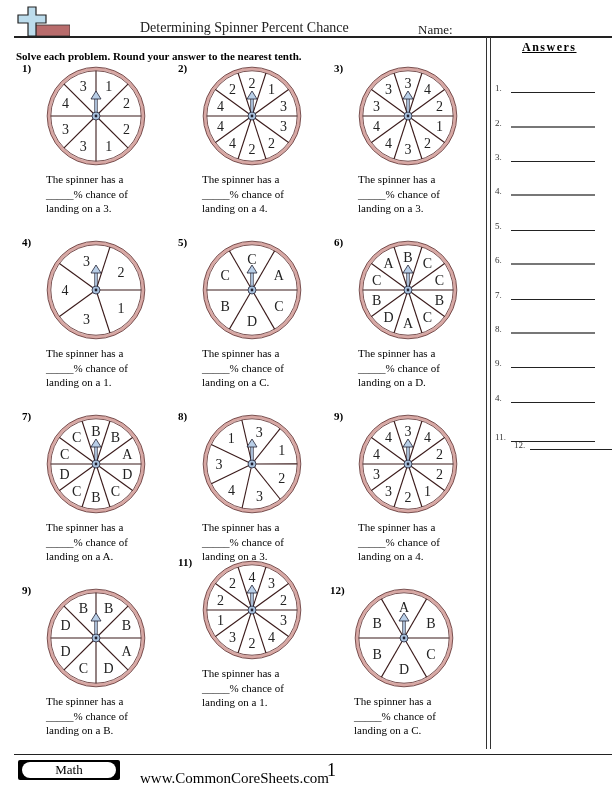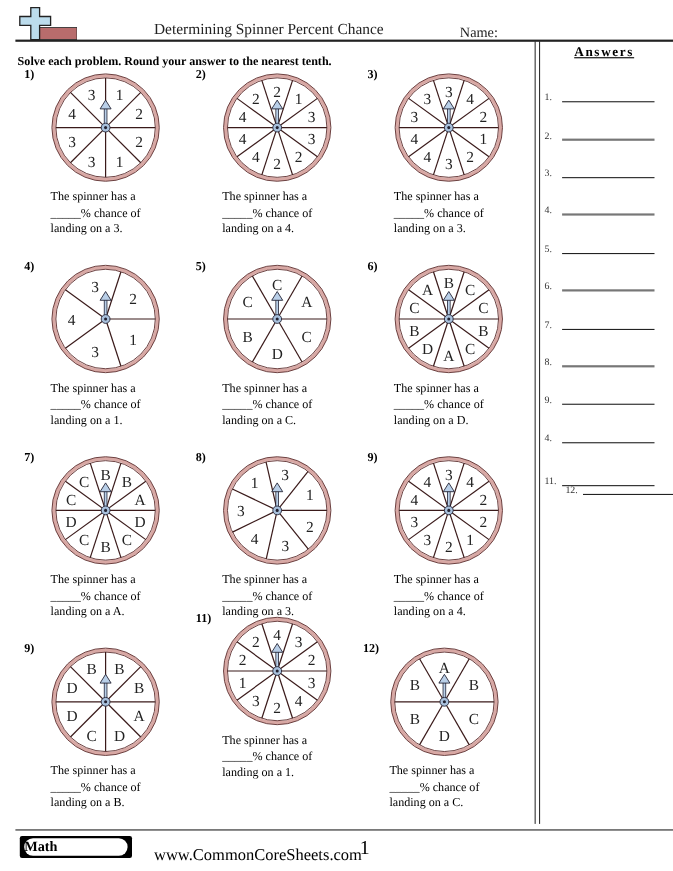--- a/index.html
+++ b/index.html
@@ -19,21 +19,21 @@
   .answer-row .line { position:absolute; left:16px; right:0; bottom:0; height:1px; background:#222; }
   .answer-row.gray .line { background:#777; height:2px; }
   .problem { position:absolute; width:150px; height:170px; }
   .problem .pnum { position:absolute; left:0; top:0; font-size:11px; font-weight:bold; }
   .problem svg { position:absolute; left:24px; top:4px; }
   .problem .text { position:absolute; left:24px; top:110px; font-size:11px; line-height:14.5px; width:130px; }
   .bottom-rule { position:absolute; left:14px; top:754px; width:598px; height:1px; background:#222; }
   .math-badge { position:absolute; left:18px; top:760px; width:102px; height:20px;
                 background:#000; border-radius:2px; }
   .math-badge .inner { position:absolute; left:4px; top:2px; right:4px; bottom:2px; background:#fff;
-                border-radius:10px; text-align:left; font-size:13px; font-weight:bold; line-height:16px; }
+                border-radius:10px; text-align:center; font-size:13px; font-weight:normal; line-height:16px; }
   .site { position:absolute; left:140px; top:770px; font-size:15px; }
   .page-num { position:absolute; left:327px; top:760px; font-size:18px; }
   .score { position:absolute; left:395px; top:756px; font-size:8px; }
   .score-row { display:flex; height:11px; align-items:center; }
   .score-row .lbl { width:29px; text-align:right; padding-right:3px; }
   .score-row .cell { width:16px; height:11px; border:1px solid #444; margin-left:-1px;
                      text-align:center; line-height:11px; box-sizing:border-box; }
   .score-row .cell.blue { background:#c8d6f2; }
 </style>
 </head>

